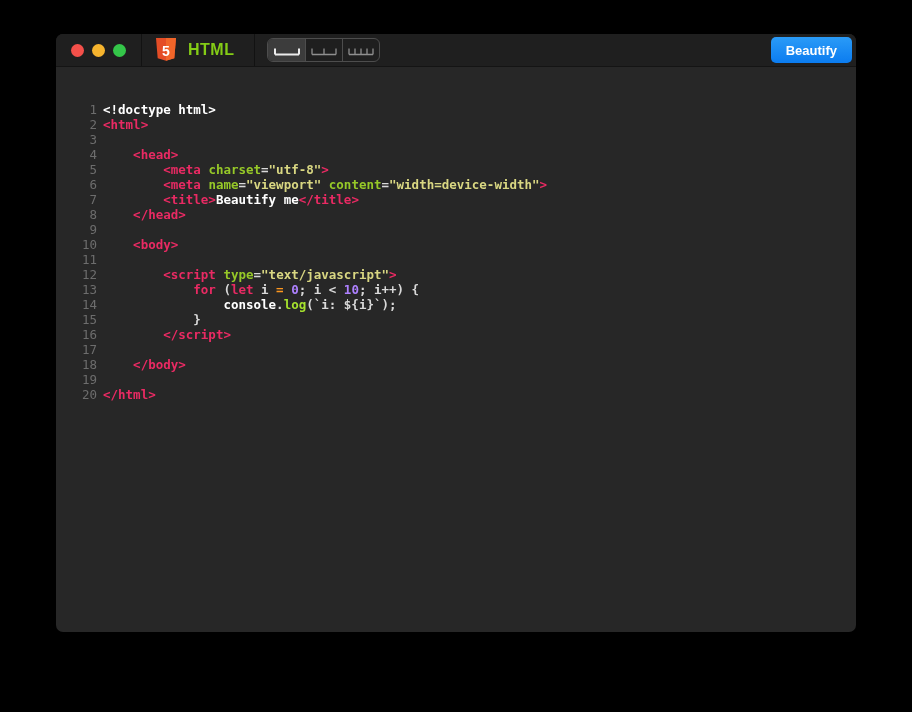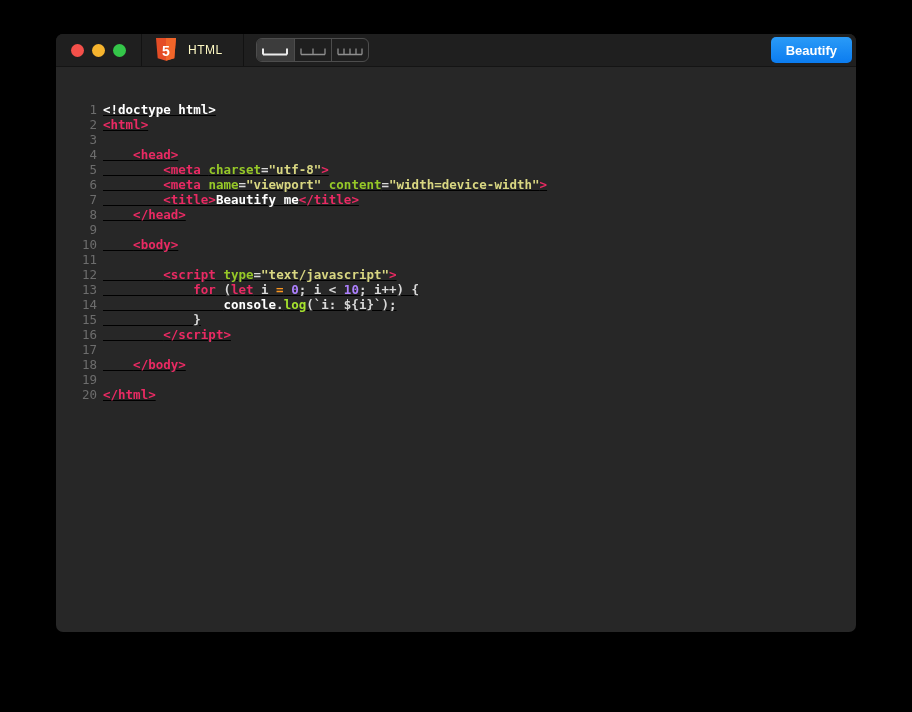--- a/index.html
+++ b/index.html
@@ -26,21 +26,21 @@
   }
   .traffic { display: flex; gap: 8px; padding: 0 15px; }
   .traffic .dot {
     width: 13px; height: 13px; border-radius: 50%;
     border: none; padding: 0; cursor: pointer;
   }
   .hdr-divider { width: 1px; height: 32px; background: #121212; flex: none; }
   .logo-section { display: flex; align-items: center; gap: 11px; padding: 0 20px 0 13px; }
   .logo-section svg { display: block; }
   .language-label {
-    color: #fef9c3; font-weight: normal; font-size: 12px; letter-spacing: 0.5px;
+    color: #84cc16; font-weight: bold; font-size: 16px; letter-spacing: 0.5px;
   }
   .indent-group {
     display: flex; margin-left: 12px;
     border: 1px solid #4d4d4d; border-radius: 6px;
     height: 24px; overflow: hidden; box-sizing: border-box;
   }
   .indent-btn {
     width: 37px; height: 100%;
     display: flex; align-items: center; justify-content: center;
     background: transparent; border: none; padding: 0; cursor: pointer;
@@ -62,21 +62,21 @@
     font-size: 12.5px; line-height: 15px;
     white-space: pre;
     cursor: text;
   }
   .code-line { display: flex; height: 15px; }
   .ln {
     flex: none; width: 31px; margin-right: 6px;
     text-align: right;
     font-weight: normal;
   }
-  .lc { font-weight: bold; text-decoration: underline; }
+  .lc { font-weight: bold; }
 </style>
 </head>
 <body>
 
 <div class="window">
 
   <div class="header">
 
     <div class="traffic">
         <button class="dot" style="background: rgb(244, 80, 74);"></button>

